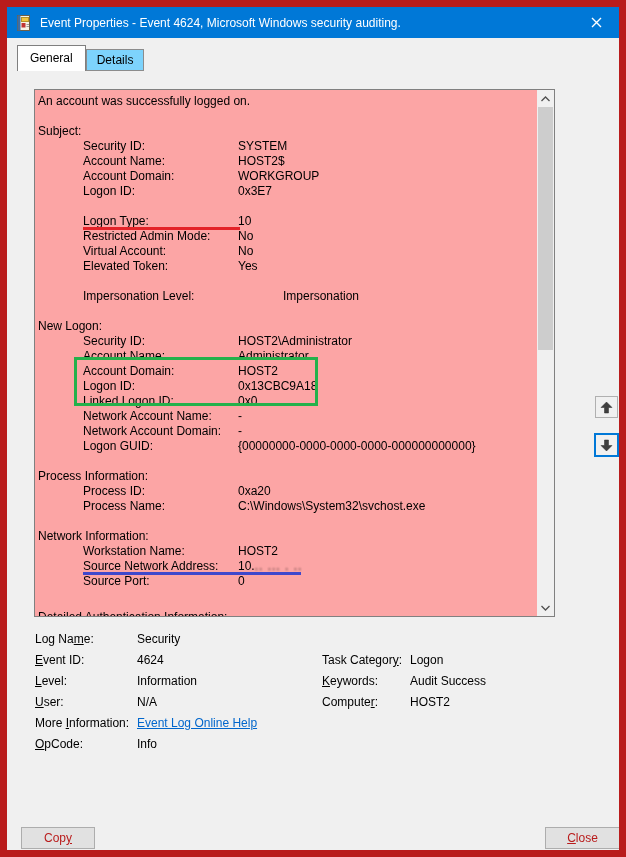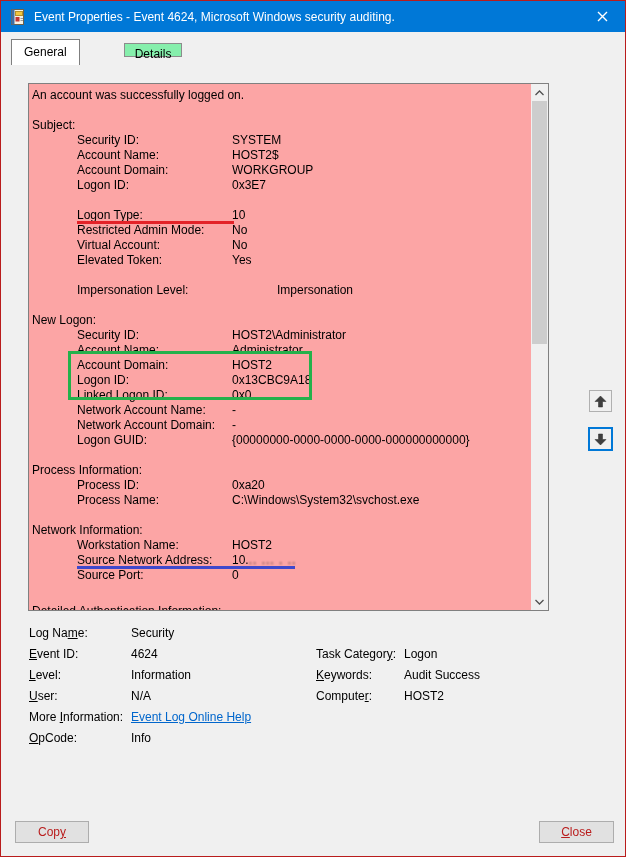--- a/index.html
+++ b/index.html
@@ -1,32 +1,32 @@
 <!DOCTYPE html>
 <html><head>
 <meta charset="utf-8">
 <style>
   * { margin:0; padding:0; box-sizing:border-box; }
   html,body { background:#fff; }
   body { font-family:"Liberation Sans", sans-serif; }
   .window { position:relative; width:626px; height:857px; background:#f0f0f0;
-            border:1px solid #b91c1c; overflow:hidden; }
+            border:7px solid #b91c1c; overflow:hidden; }
 
   
   .titlebar { position:absolute; top:0; left:0; right:0; height:31px; background:#0078d7;
               display:flex; align-items:center; padding-left:9px; }
   .titlebar .title { color:#ffffff; font-size:12px; margin-left:8px; white-space:nowrap; }
   .close-btn { position:absolute; right:0; top:0; width:45px; height:31px; border:none;
                background:transparent; display:flex; align-items:center; justify-content:center; cursor:pointer; }
 
   
-  .tabstrip { position:absolute; left:10px; top:38px; display:flex; align-items:flex-start; font-size:12px;gap:44px; }
+  .tabstrip { position:absolute; left:10px; top:38px; display:flex; align-items:flex-start; font-size:12px; }
   .tab-active { height:26px; background:#ffffff; border:1px solid #7f7f7f; border-bottom:none;
                 padding:5px 12px 0 12px; position:relative; z-index:2; color:#000; }
-  .tab-inactive { height:14px; margin-top:4px; background:#86efac; border:1px solid #8c8c8c;
+  .tab-inactive { height:22px; margin-top:4px; background:#7dd3fc; border:1px solid #8c8c8c;
                   padding:3px 10px 0 10px; color:#000; }
 
   
   .content { position:absolute; left:27px; top:82px; width:521px; height:528px; background:#fca5a5;
              border:1px solid #808080; overflow:hidden; font-size:12px; color:#000; }
   .text { position:absolute; left:3px; top:4px; width:498px; }
   .line { height:15px; line-height:15px; white-space:pre; }
   .row { display:flex; padding-left:45px; position:relative; height:15px; line-height:15px; }
   .row .lbl { flex:0 0 auto; min-width:155px; white-space:pre; }
   .row .val { white-space:pre; }

